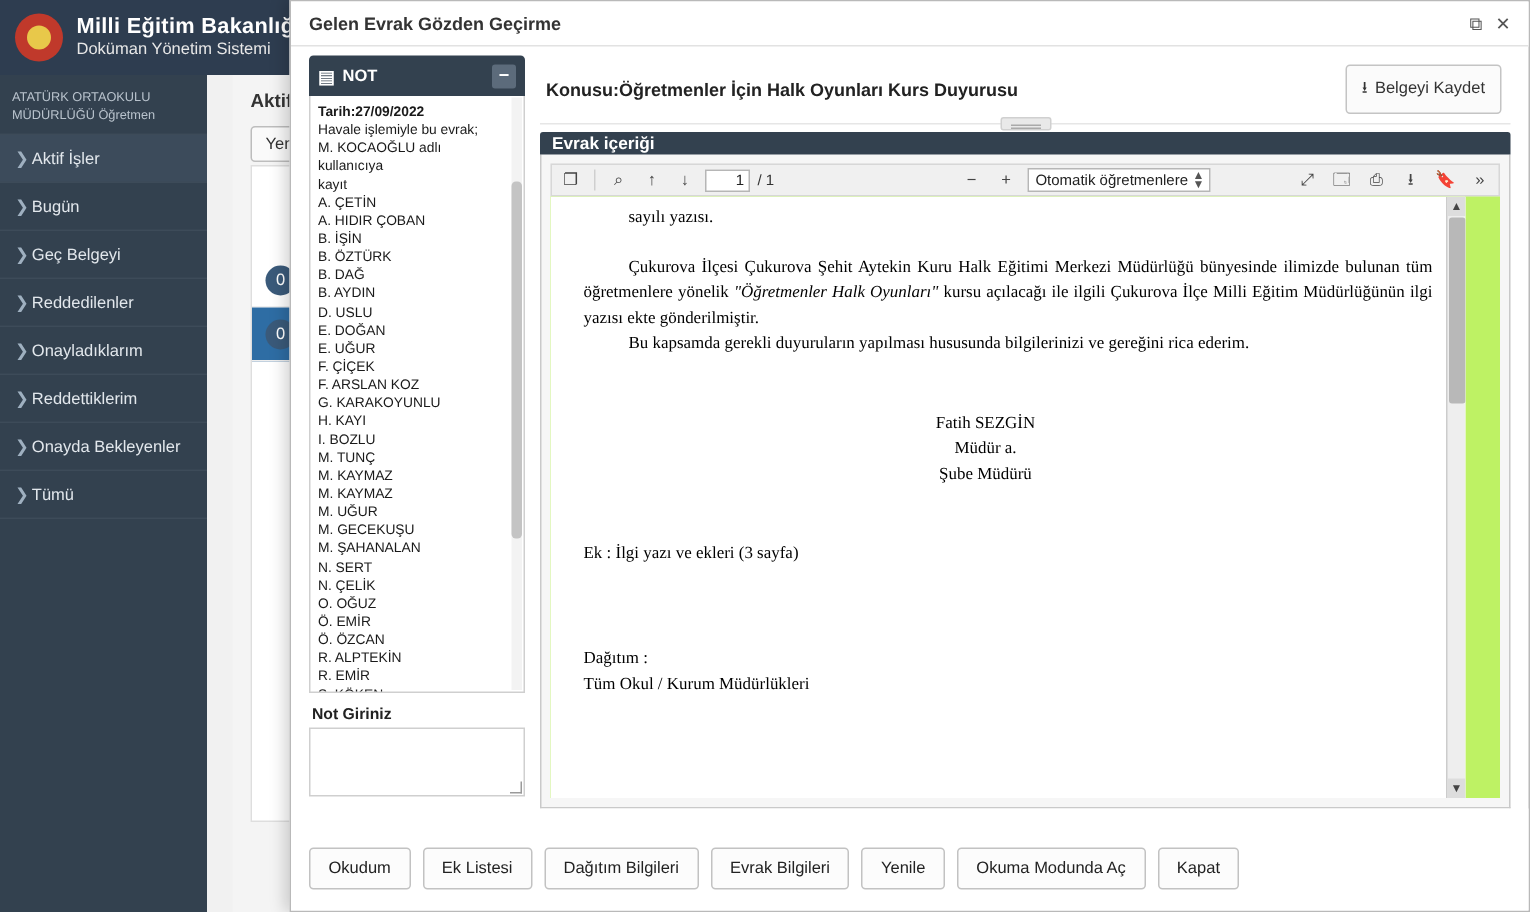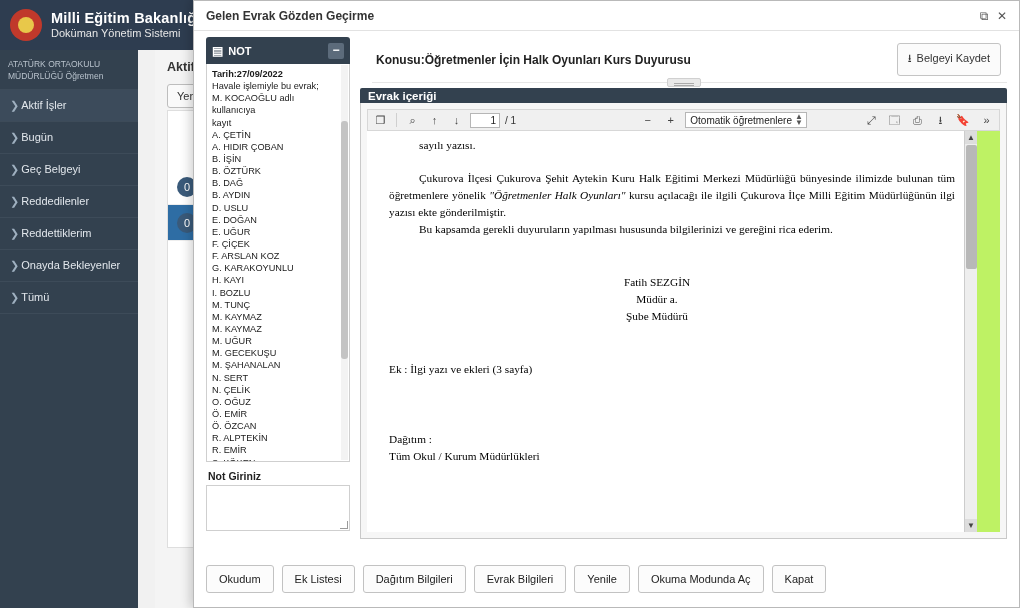--- a/index.html
+++ b/index.html
@@ -120,21 +120,20 @@
   .note-input .grip {
     position: absolute; right: 1px; bottom: 1px; width: 8px; height: 8px;
     border-right: 1px solid #9a9a9a; border-bottom: 1px solid #9a9a9a;
   }
 
   
   .doc-col { flex: 1 1 auto; display: flex; flex-direction: column; min-width: 0; }
   .doc-subject-bar {
     display: flex; align-items: center; padding: 6px 6px 6px 4px; gap: 8px;
     border-bottom: 1px solid #e6e6e6;
-    margin-left: 12px;
   }
   .doc-subject { font-size: 12px; font-weight: bold; color: #222; flex: 1 1 auto; }
   .btn-save {
     border: 1px solid #c4c4c4; background: #fbfbfb; border-radius: 3px;
     font-size: 11px; padding: 6px 10px; color: #333; white-space: nowrap; cursor: pointer;
   }
   .btn-save .dl { margin-right: 5px; }
 
   .evrak-head {
     background: #33414f; color: #fff; height: 15px; display: flex; align-items: center;
@@ -228,20 +227,23 @@
         <span class="chev">❯</span><span>Aktif İşler</span>
       </div>
       <div class="bg-side-item">
         <span class="chev">❯</span><span>Bugün</span>
       </div>
       <div class="bg-side-item">
         <span class="chev">❯</span><span>Geç Belgeyi</span>
       </div>
       <div class="bg-side-item">
         <span class="chev">❯</span><span>Reddedilenler</span>
+      </div>
+      <div class="bg-side-item">
+        <span class="chev">❯</span><span>Onayladıklarım</span>
       </div>
       <div class="bg-side-item">
         <span class="chev">❯</span><span>Reddettiklerim</span>
       </div>
       <div class="bg-side-item">
         <span class="chev">❯</span><span>Onayda Bekleyenler</span>
       </div>
       <div class="bg-side-item">
         <span class="chev">❯</span><span>Tümü</span>
       </div>

